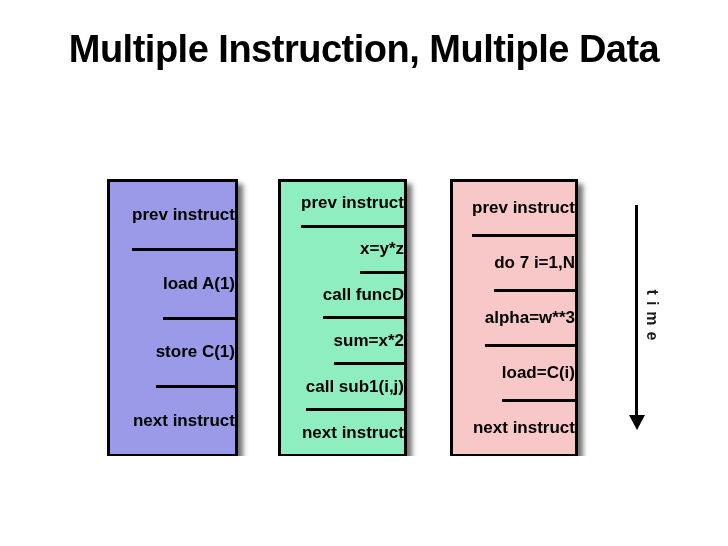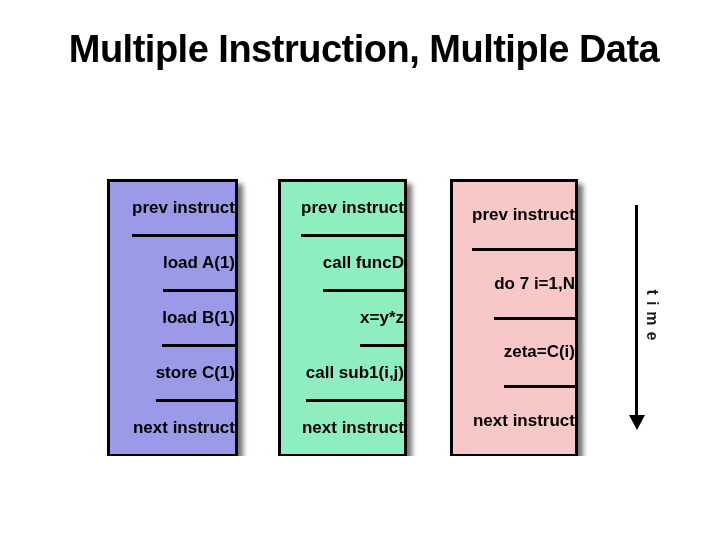--- a/index.html
+++ b/index.html
@@ -101,37 +101,38 @@
 
 <div class="page">
 
   <div class="title">
     <div>Multiple Instruction, Multiple Data</div>
   </div>
 
   <div class="proc-col col-1" style="background-color: rgb(154, 154, 232);">
     <div class="cell">prev instruct</div>
     <div class="cell">load A(1)</div>
-    <div class="cell">load B(1)</div>
     <div class="cell">store C(1)</div>
     <div class="cell">next instruct</div>
   </div>
 
   <div class="proc-col col-2" style="background-color: rgb(142, 238, 192);">
     <div class="cell">prev instruct</div>
+    <div class="cell">x=y*z</div>
     <div class="cell">call funcD</div>
-    <div class="cell">x=y*z</div>
+    <div class="cell">sum=x*2</div>
     <div class="cell">call sub1(i,j)</div>
     <div class="cell">next instruct</div>
   </div>
 
   <div class="proc-col col-3" style="background-color: rgb(248, 199, 199);">
     <div class="cell">prev instruct</div>
     <div class="cell">do 7 i=1,N</div>
-    <div class="cell">zeta=C(i)</div>
+    <div class="cell">alpha=w**3</div>
+    <div class="cell">load=C(i)</div>
     <div class="cell">next instruct</div>
   </div>
 
   <div class="proc-label label-1">P1</div>
   <div class="proc-label label-3">Pn</div>
 
   <div class="time-arrow-line"></div>
   <div class="time-arrow-head"></div>
   <div class="time-label">time</div>
 

